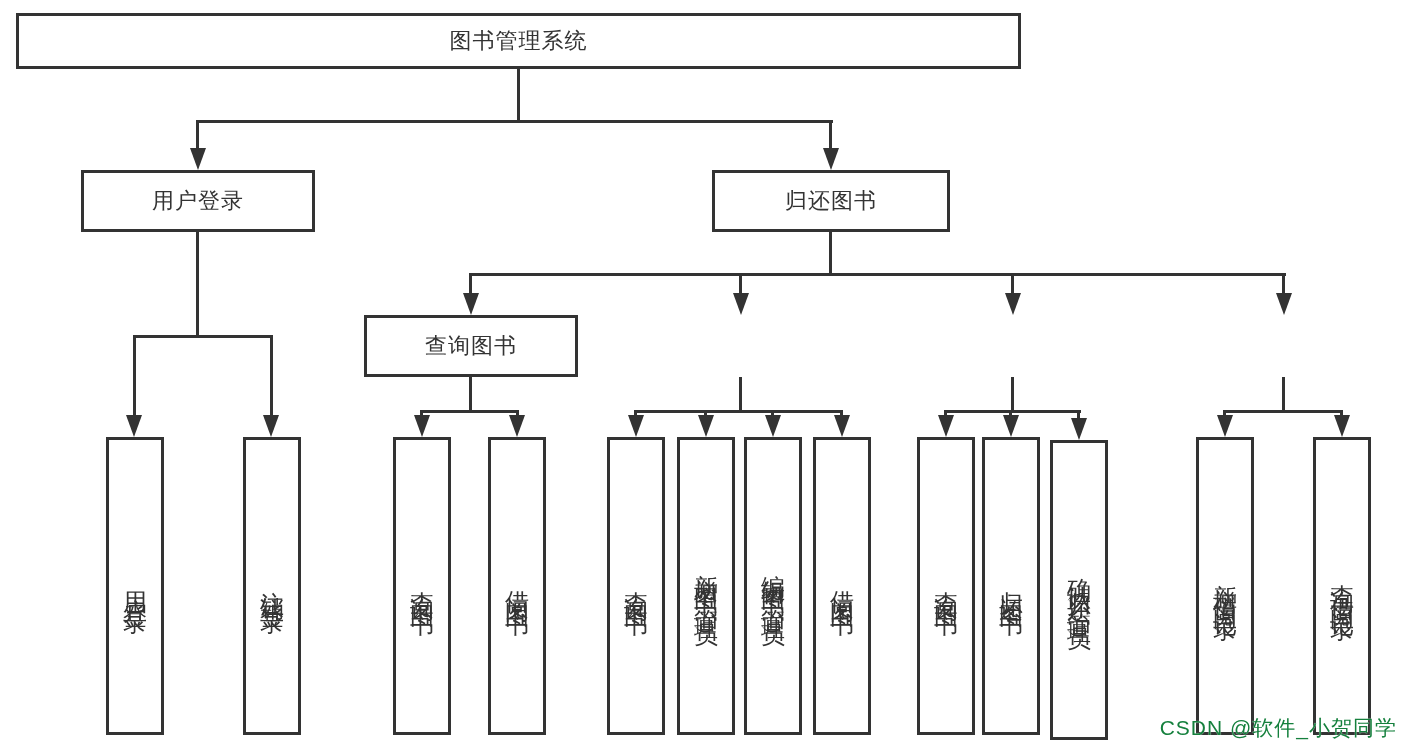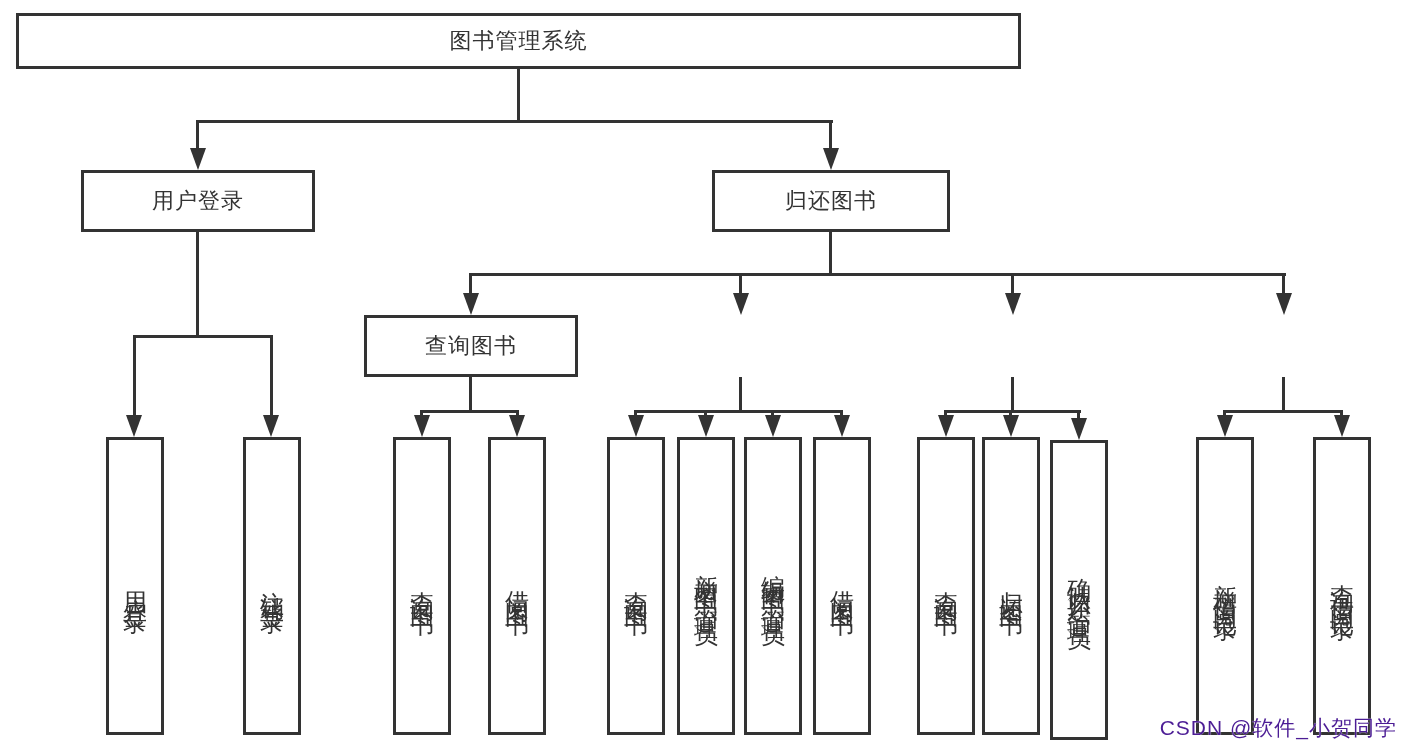--- a/index.html
+++ b/index.html
@@ -24,21 +24,21 @@
   
   .hl{position:absolute;height:3px;background:#333333;}
   .vl{position:absolute;width:3px;background:#333333;}
   .arr{
     position:absolute;width:0;height:0;
     border-left:8px solid transparent;border-right:8px solid transparent;
     border-top:22px solid #333333;
   }
   #watermark{
     position:absolute;right:8px;bottom:5px;z-index:5;
-    font-size:21px;color:#4c1d95;letter-spacing:1px;white-space:nowrap;
+    font-size:21px;color:#15803d;letter-spacing:1px;white-space:nowrap;
     text-shadow:0 0 1px #ffffff;
   }
 </style>
 </head>
 <body>
 
 <div id="stage">
 
   <div class="box h" style="left:16px;top:13px;width:1005px;height:56px">
     <span>图书管理系统</span>

